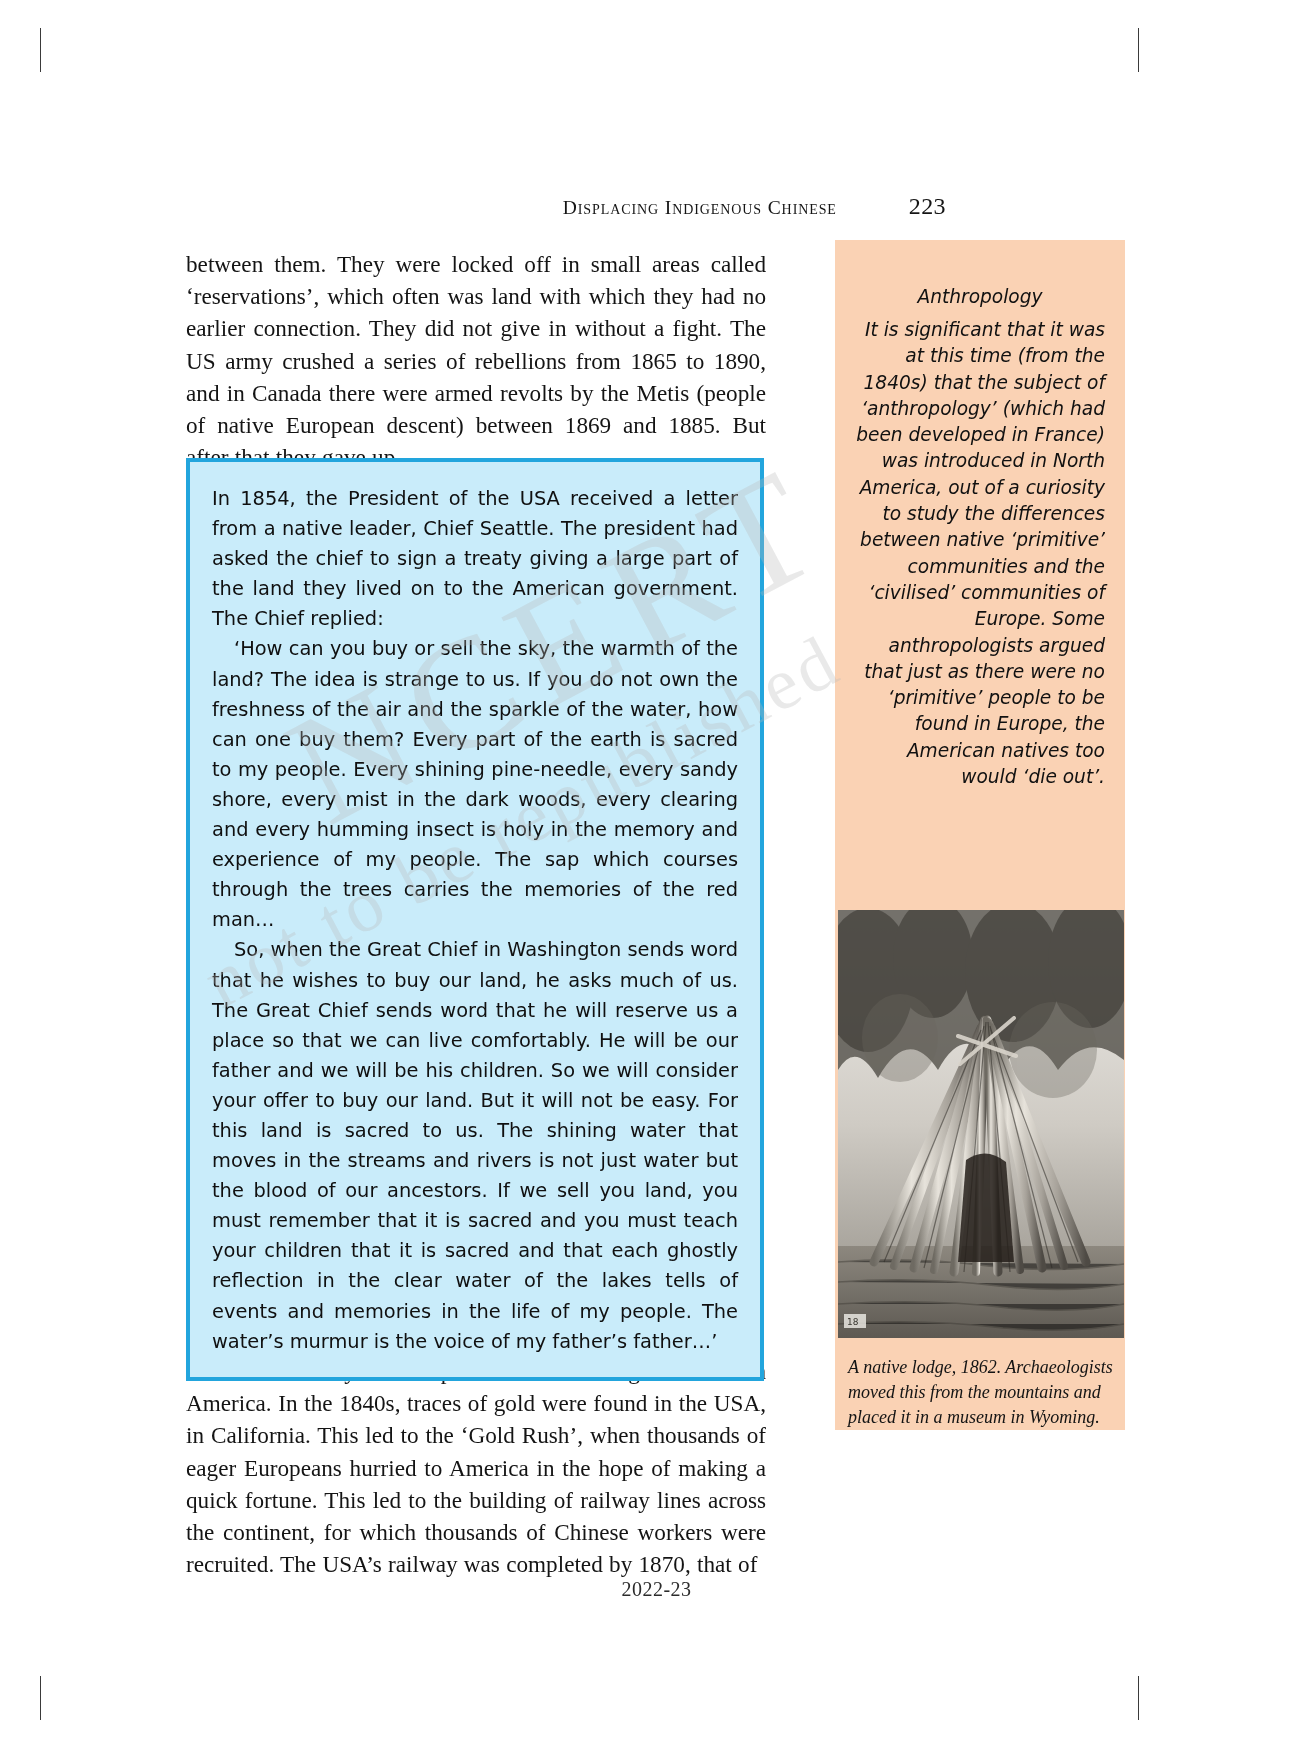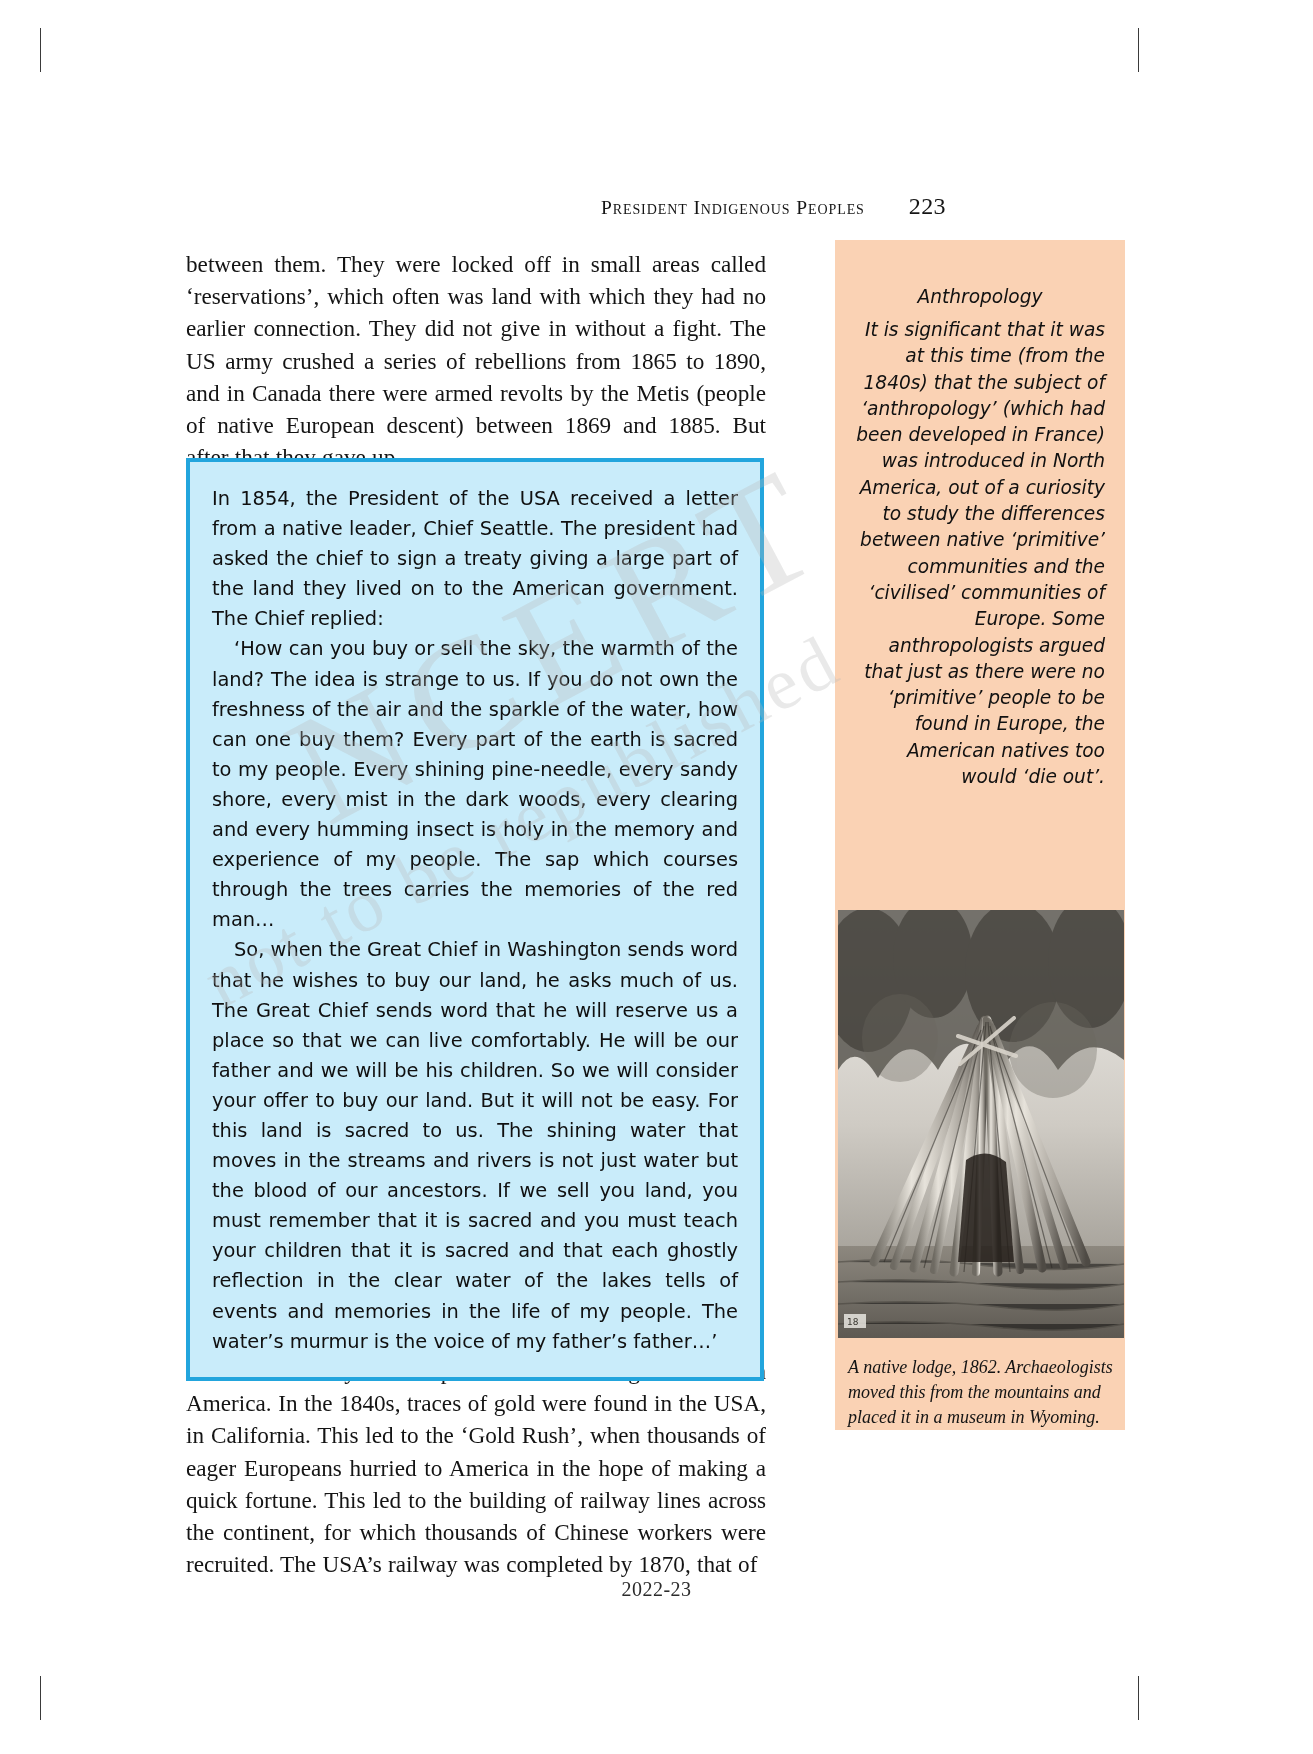--- a/index.html
+++ b/index.html
@@ -80,21 +80,21 @@
     font-family: "Liberation Serif", serif;
     font-size: 19.5px;
     font-variant: small-caps;
     letter-spacing: .9px;
     color: #151515;
   }
   .runhead-page {
     font-family: "Liberation Serif", serif;
     font-size: 24px;
     color: #151515;
-    margin-left: 44px;
+    margin-left: 72px;
     letter-spacing: .4px;
   }
 
   
   .col-main {
     position: absolute;
     left: 186px;
     top: 248px;
     width: 580px;
   }
@@ -234,21 +234,21 @@
   <div class="crop v" style="left:1138px;top:28px;"></div>
   <div class="crop v" style="left:40px;  top:1676px;"></div>
   <div class="crop v" style="left:1138px;top:1676px;"></div>
 
   <div class="watermark">
     <div class="wm-text wm-ncert">NCERT</div>
     <div class="wm-text wm-sub">not to be republished</div>
   </div>
 
   <div class="runhead">
-    <div class="runhead-title">President Indigenous Peoples</div>
+    <div class="runhead-title">Displacing Indigenous Chinese</div>
     <div class="runhead-page">223</div>
   </div>
 
   <div class="col-main">
     <p class="body-p">between them. They were locked off in small areas called ‘reservations’, which often was land with which they had no earlier connection. They did not give in without a fight. The US army crushed a series of rebellions from 1865 to 1890, and in Canada there were armed revolts by the Metis (people of native European descent) between 1869 and 1885. But after that they gave up.</p>
   </div>
 
   <div class="bluebox">
     <p>In 1854, the President of the USA received a letter from a native leader, Chief Seattle. The president had asked the chief to sign a treaty giving a large part of the land they lived on to the American government. The Chief replied:</p>
     <p class="indent">‘How can you buy or sell the sky, the warmth of the land? The idea is strange to us. If you do not own the freshness of the air and the sparkle of the water, how can one buy them? Every part of the earth is sacred to my people. Every shining pine-needle, every sandy shore, every mist in the dark woods, every clearing and every humming insect is holy in the memory and experience of my people. The sap which courses through the trees carries the memories of the red man…</p>

